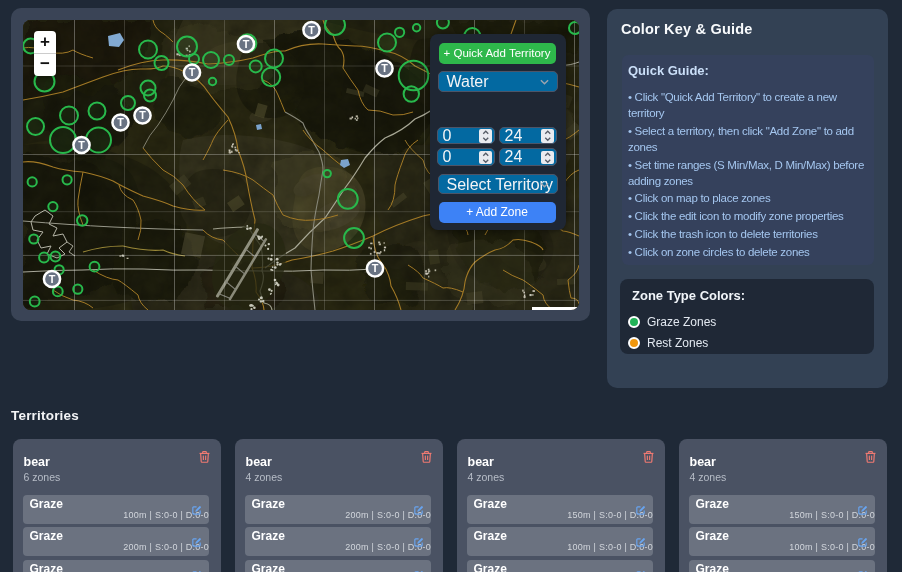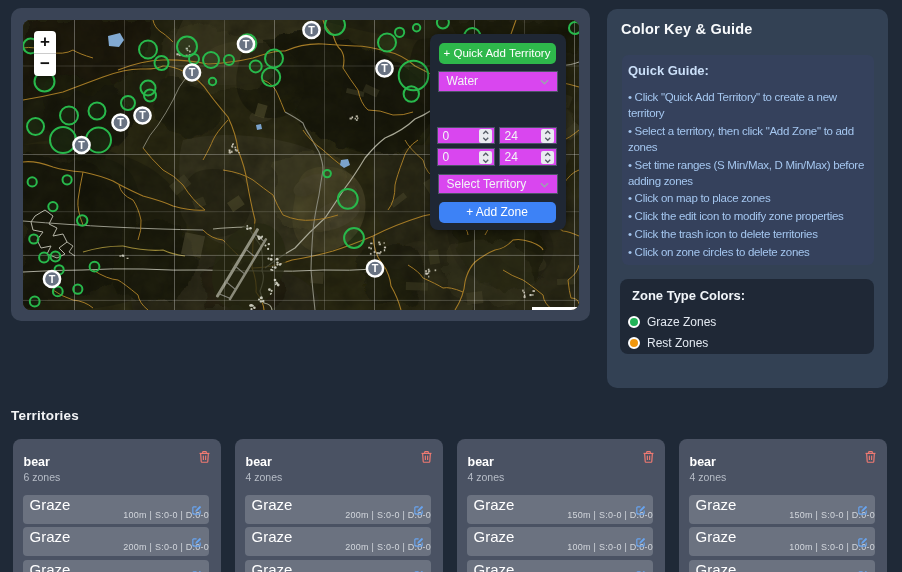--- a/index.html
+++ b/index.html
@@ -11,21 +11,21 @@
 #map > svg { position:absolute; left:0; top:0; }
 #zoomctl { left:11px; top:11px; width:22px; height:45px; background:#ffffff; border-radius:4px; box-shadow:0 1px 4px rgba(0,0,0,0.4); }
 #zoomctl .zi { width:22px; height:22px; color:#111; font-size:17px; font-weight:bold; text-align:center; line-height:21px; }
 #zoomctl .sep { height:1px; background:#ccc; margin:0 0; }
 #attr { left:509px; top:287px; width:47px; height:3px; background:#ffffff; }
 
 #qp { left:407px; top:14px; width:136px; height:196px; background:#1f2734; border-radius:8px; box-shadow:0 2px 8px rgba(0,0,0,0.45);padding-left:35px; }
 #qp .btn { left:8.5px; width:117px; height:20.5px; border-radius:5px; color:#fff; font-size:11.5px; text-align:center; line-height:20.5px; }
 #qp .green { top:9px; background:#2eb84b; }
 #qp .blue { top:167.5px; background:#3d82f6; font-size:12px; height:21px; }
-#qp .field { background:#d946ef; border:1px solid #4d5568; border-radius:0; color:#f3f4f6; font-size:12px; }
+#qp .field { background:#0369a1; border:1px solid #4d5568; border-radius:5px; color:#f3f4f6; font-size:16px; }
 #qp .sel { left:7.5px; width:120px; height:20.5px; line-height:19px; padding-left:8px; }
 #qp .chev { position:absolute; right:8px; top:7px; width:9px; height:6px; }
 .spin { position:absolute; background:#e9ebf0; border-radius:2px; }
 .spin svg { position:absolute; left:0; top:0; }
 
 #rightcard { left:607px; top:9px; width:281px; height:379px; background:#334154; border-radius:10px;text-decoration:underline; }
 #rc-title { left:14px; top:12px; font-size:14.5px; font-weight:bold; color:#f8fafc; letter-spacing:0.2px; }
 #guidebox { left:15px; top:46px; width:252px; height:210px; background:#35415c; border-radius:6px; padding:8px 6px 0 6px; }
 #guidebox h3 { color:#cbdff8; font-size:13px; font-weight:bold; margin-bottom:11px; }
 #guidebox p { color:#a4c6ef; font-size:11.5px; line-height:16px; margin-bottom:1.8px; letter-spacing:-0.3px; }
@@ -34,21 +34,21 @@
 .legrow { display:flex; align-items:center; height:21px; padding-left:8px; }
 .dot { width:12px; height:12px; border-radius:50%; border:2px solid #fff; margin-right:7px; }
 .legrow span { color:#e2e8f0; font-size:12px; }
 
 #terr-h { left:11px; top:408px; font-size:13.5px; font-weight:bold; color:#f3f4f6; letter-spacing:0.2px; }
 .tcard { top:439px; width:208px; height:200px; background:#4a5263; border-radius:8px; padding:12px 12px 12px 10.5px; }
 .tcard .name { color:#fff; font-size:12.5px; font-weight:bold; line-height:15px; margin-top:4px;}
 .tcard .nz { color:#b7bdc7; font-size:10.5px; margin-top:1px; }
 .trash { position:absolute; right:11px; top:12px; width:11px; height:12px; }
 .zitem { position:absolute; left:10px; width:186px; height:29px; background:#6b7280; border-radius:4px; padding:5px 0 0 6.5px; }
-.zitem .zt { color:#fff; font-size:15px; font-weight:normal; line-height:9px; }
+.zitem .zt { color:#fff; font-size:12px; font-weight:bold; line-height:9px; }
 .zitem .zd { color:#d2d6dc; font-size:9px; line-height:9px; margin-top:2px; letter-spacing:0.25px;text-align:right; }
 .eicon { position:absolute; right:7px; top:10px; width:10px; height:10px; }
 </style>
 </head>
 <body>
 <div class="abs" id="mapcard">
   <div class="abs" id="map">
     <svg width="556" height="290" viewBox="0 0 556 290">
         <defs>
           <filter id="nz" x="0" y="0" width="100%" height="100%">

